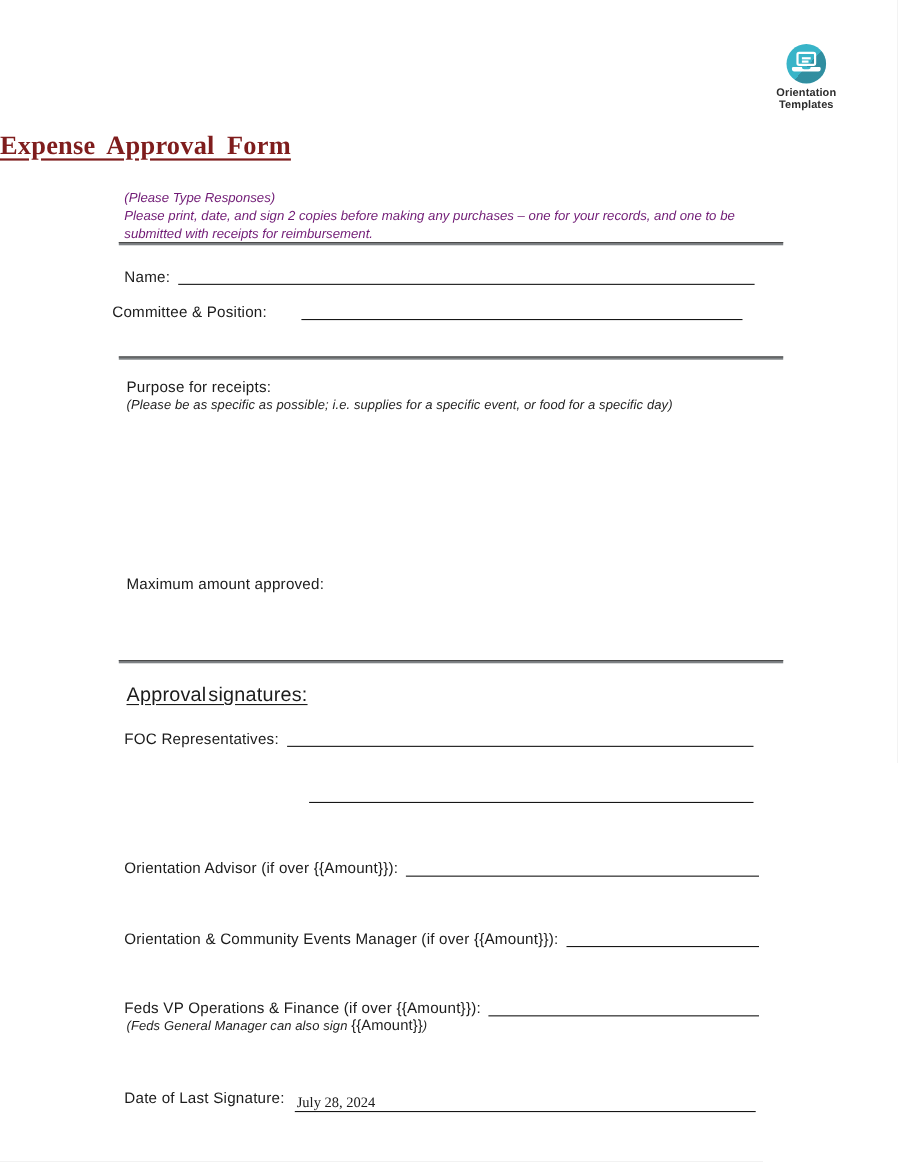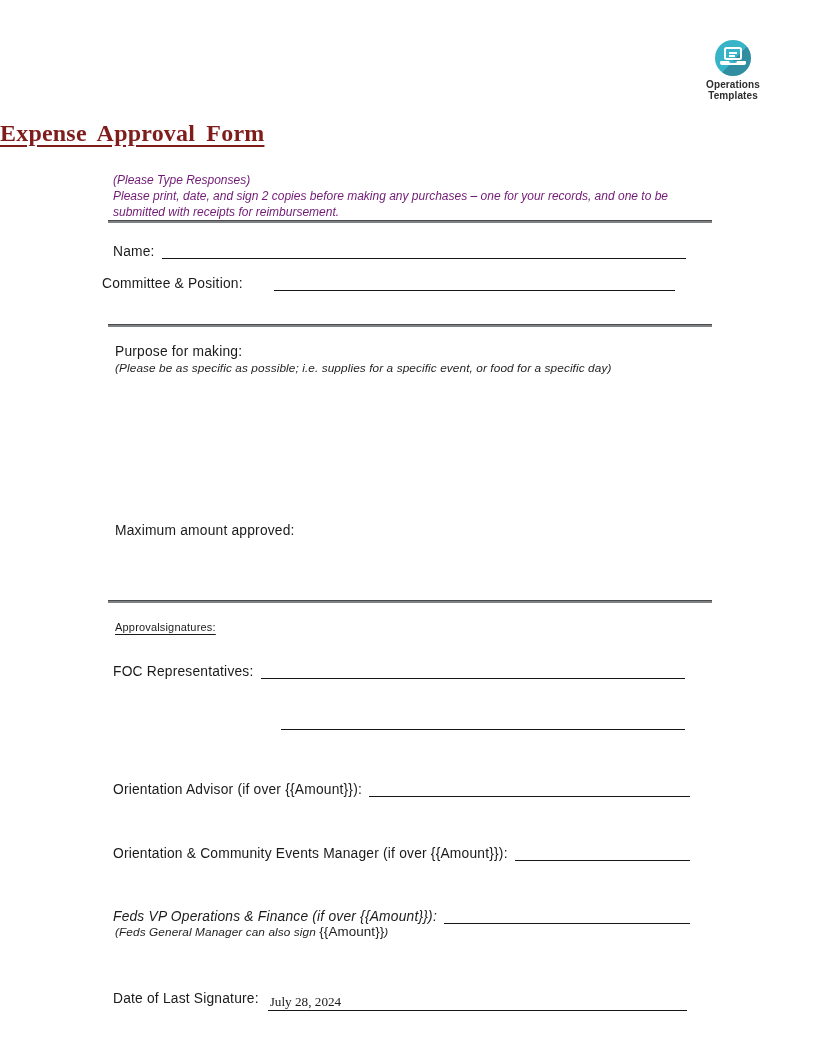--- a/index.html
+++ b/index.html
@@ -67,21 +67,21 @@
   .fill-line {
     flex:1; margin-left:7px; height:13px;
     border-bottom:1.5px solid #161616;
     transform:translateY(3px);
   }
   .static-label { position:absolute; font-size:13.8px; letter-spacing:0.2px; white-space:nowrap; }
   .note-italic { font-style:italic; font-size:11.8px; letter-spacing:0.1px; color:#1e1e1e; }
 
   .sig-heading {
     position:absolute; left:115px; top:621px;
-    font-size:11px; letter-spacing:0.2px; word-spacing:-3.5px;
+    font-size:18px; letter-spacing:0.2px; word-spacing:-3.5px;
     text-decoration:underline; text-underline-offset:3px;
   }
   .lone-line {
     position:absolute; height:16px;
     border-bottom:1.5px solid #161616;
   }
   .date-on-line {
     flex:1; margin-left:9px;
     border-bottom:1.5px solid #161616;
     font-size:13.2px; line-height:17px; padding-left:2px;
@@ -100,21 +100,21 @@
     <div class="logo-circle">
       <div class="logo-shadow"></div>
       <div class="laptop-screen">
         <span class="ln1"></span>
           <span class="ln2"></span>
       </div>
       <div class="laptop-base"></div>
       <div class="laptop-notch"></div>
     </div>
     <div class="logo-text">
-      <div>Operations</div>
+      <div>Orientation</div>
       <div>Templates</div>
     </div>
   </div>
 
   <h1 class="title">Expense Approval Form</h1>
 
   <div class="intro">
     <div>(Please Type Responses)</div>
     <div>Please print, date, and sign 2 copies before making any purchases – one for your records, and one to be submitted with receipts for reimbursement.</div>
   </div>
@@ -127,21 +127,21 @@
   </div>
 
   <div class="row" style="left:102px; top:275px; width:573px;gap:24px;">
     <span class="lbl">Committee &amp; Position:</span>
     <span class="fill-line"></span>
   </div>
 
 
   <div class="rule rule2"></div>
 
-  <div class="static-label" style="left:115px; top:344px;">Purpose for making:</div>
+  <div class="static-label" style="left:115px; top:344px;">Purpose for receipts:</div>
   <div class="static-label note-italic" style="left:115px; top:361px;">(Please be as specific as possible; i.e. supplies for a specific event, or food for a specific day)</div>
   <div class="lone-line" style="left:115px; top:380px; width:570px; height:120px; border:none;"></div>
 
   <div class="static-label" style="left:115px; top:523px;">Maximum amount approved:</div>
   <div class="lone-line" style="left:115px; top:540px; width:570px; height:45px; border:none;"></div>
 
   <div class="rule rule3"></div>
 
   <div class="sig-heading">Approval signatures:</div>
 
@@ -155,21 +155,21 @@
   <div class="row" style="left:113px; top:781px; width:577px;">
     <span class="lbl">Orientation Advisor (if over {{Amount}}):</span>
     <span class="fill-line"></span>
   </div>
 
   <div class="row" style="left:113px; top:845px; width:577px;">
     <span class="lbl">Orientation &amp; Community Events Manager (if over {{Amount}}):</span>
     <span class="fill-line"></span>
   </div>
 
-  <div class="row" style="left:113px; top:908px; width:577px;font-style:italic;">
+  <div class="row" style="left:113px; top:908px; width:577px;">
     <span class="lbl">Feds VP Operations &amp; Finance (if over {{Amount}}):</span>
     <span class="fill-line"></span>
   </div>
   <div class="static-label note-italic" style="left:115px; top:924px;">
     <span>(Feds General Manager can also sign </span><span class="upright">{{Amount}}</span><span>)</span>
   </div>
 
   <div class="row" style="left:113px; top:990px; width:574px;">
     <span class="lbl">Date of Last Signature:</span>
     <span class="date-on-line">July 28, 2024</span>

